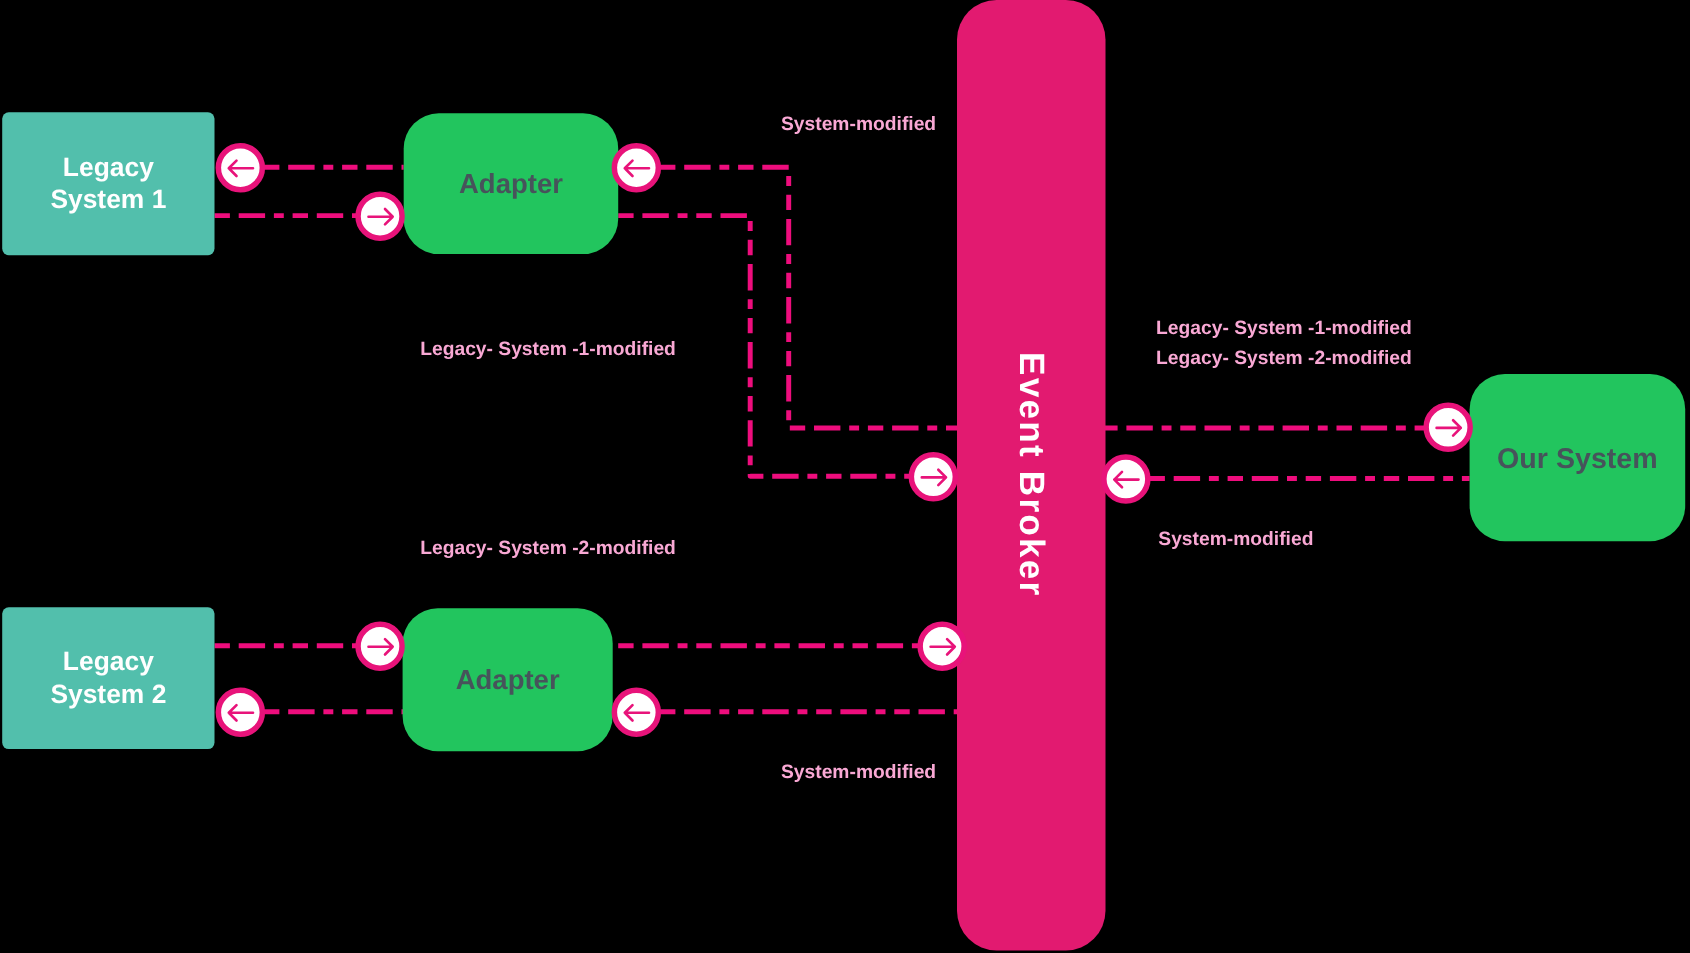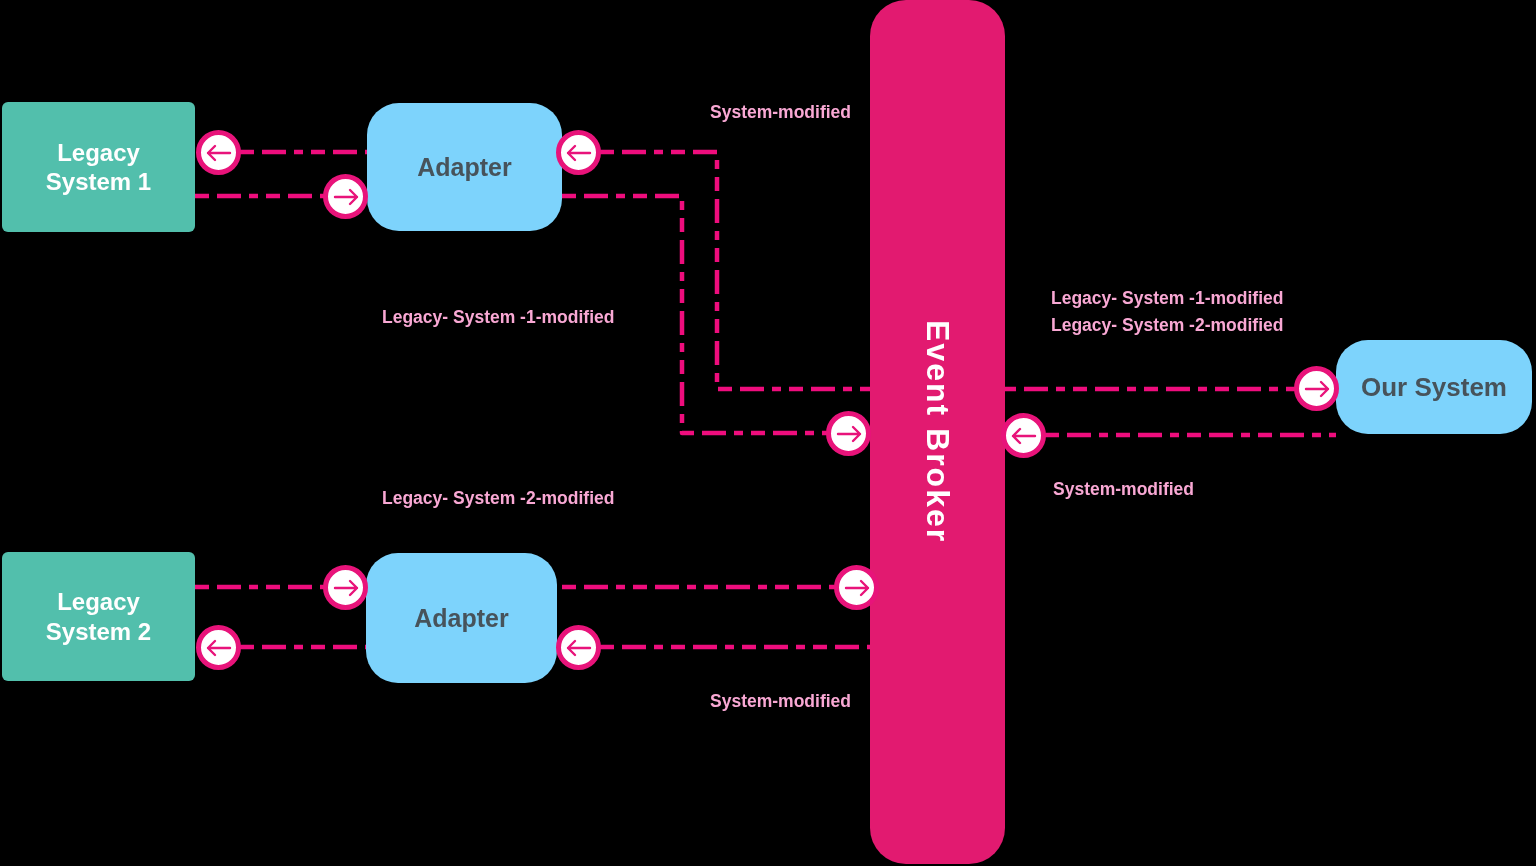--- a/index.html
+++ b/index.html
@@ -40,21 +40,21 @@
   .node-teal {
     background: #52bfac;
     border-radius: 6px;
     color: #ffffff;
     font-weight: bold;
     font-size: 24px;
     line-height: 1.22;
     white-space: pre-line;
   }
   .node-white {
-    background: #7dd3fc;
+    background: #22c55e;
     border-radius: 32px;
     color: #47535b;
     font-weight: bold;
     font-size: 25px;
   }
   .broker {
     position: absolute;
     left: 870px;
     top: 0;
     width: 135px;
@@ -135,21 +135,21 @@
   </div>
 
   <div class="node node-white" style="left:367px; top:103px; width:195px; height:128px;">
     <span>Adapter</span>
   </div>
 
   <div class="node node-white" style="left:366px; top:553px; width:191px; height:130px;">
     <span>Adapter</span>
   </div>
 
-  <div class="node node-white" style="left:1336px; top:340px; width:196px; height:94px; font-size:26px;">
+  <div class="node node-white" style="left:1336px; top:340px; width:196px; height:152px; font-size:26px;">
     <span>Our System</span>
   </div>
 
   <div class="circ" style="left:196px; top:130px;">
     <svg width="26" height="18" viewBox="0 0 26 18">
         <path d="M24 9 H2 M9 2 L2 9 L9 16"></path>
       </svg>
   </div>
   <div class="circ" style="left:323px; top:174px;">
     <svg width="26" height="18" viewBox="0 0 26 18">

